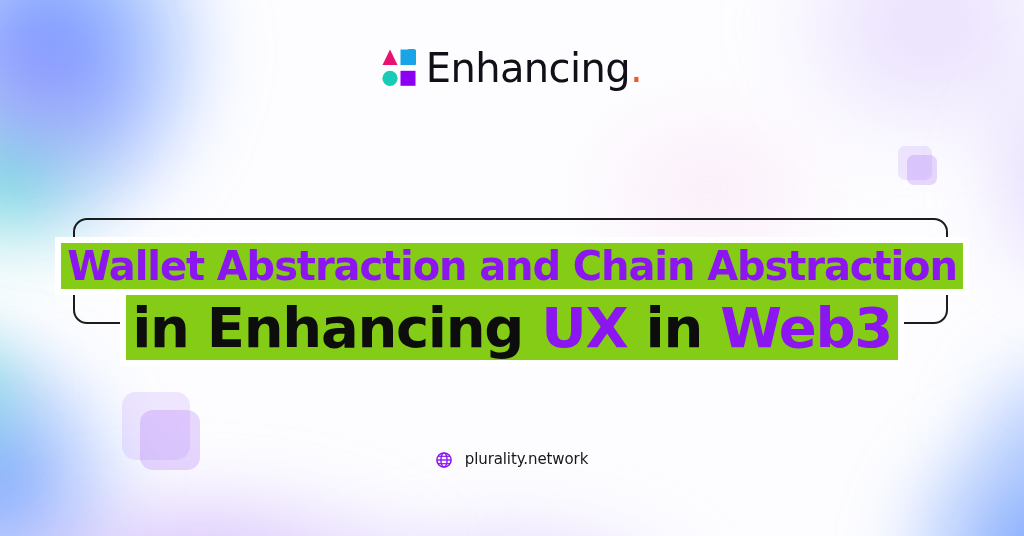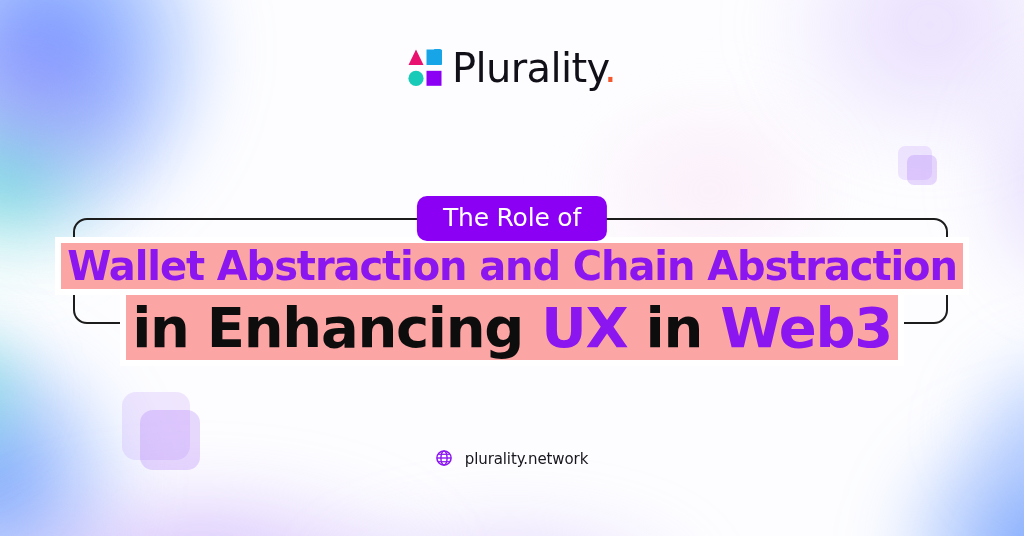--- a/index.html
+++ b/index.html
@@ -204,32 +204,32 @@
     top: 104px;
     font-size: 56px;
     letter-spacing: -1.3px;
     color: #0d0d0d;
   }
   #headline-2 .accent {
     color: #8b16f0;
   }
   .hl-bg {
     
-    background: #fca5a5;
+    background: #84cc16;
     padding: 0 6px;
     box-shadow: 0 0 0 6px #ffffff;
   }
 
   
   #footer {
     position: absolute;
     left: 0; right: 0;
     top: 450px;
     display: flex;
-    align-items: flex-start;
+    align-items: flex-end;
     justify-content: center;
     gap: 13px;
   }
   #globe-icon {
     display: block;
     width: 16px;
     height: 16px;
   }
   #footer-url {
     font-family: "DejaVu Sans", sans-serif;
@@ -268,28 +268,27 @@
     <svg id="logo-mark" viewBox="0 0 34 38">
 
       <polygon points="8,0.5 15.5,16 0.5,16" fill="#E8116F"></polygon>
 
       <path d="M18.5,0.5 H25.5 A8.2,8.2 0 0 1 33.2,16 H18.5 Z" fill="#18A5E8"></path>
 
       <circle cx="8" cy="29.4" r="7.6" fill="#17CBB8"></circle>
 
       <rect x="18.5" y="21.8" width="15" height="15" fill="#8B00F5"></rect>
     </svg>
-    <div id="logo-word"><span>Plurality</span><span id="logo-dot">.</span></div>
+    <div id="logo-word"><span>Enhancing</span><span id="logo-dot">.</span></div>
   </div>
 
   <div id="title-block">
 
     <div id="title-frame"></div>
 
-    <div id="badge">The Role of</div>
 
     <div class="headline" id="headline-1">
       <span class="hl-bg">Wallet Abstraction and Chain Abstraction</span>
     </div>
 
     <div class="headline" id="headline-2">
       <span class="hl-bg"><span>in Enhancing </span><span class="accent">UX</span><span> in </span><span class="accent">Web3</span></span>
     </div>
 
   </div>

